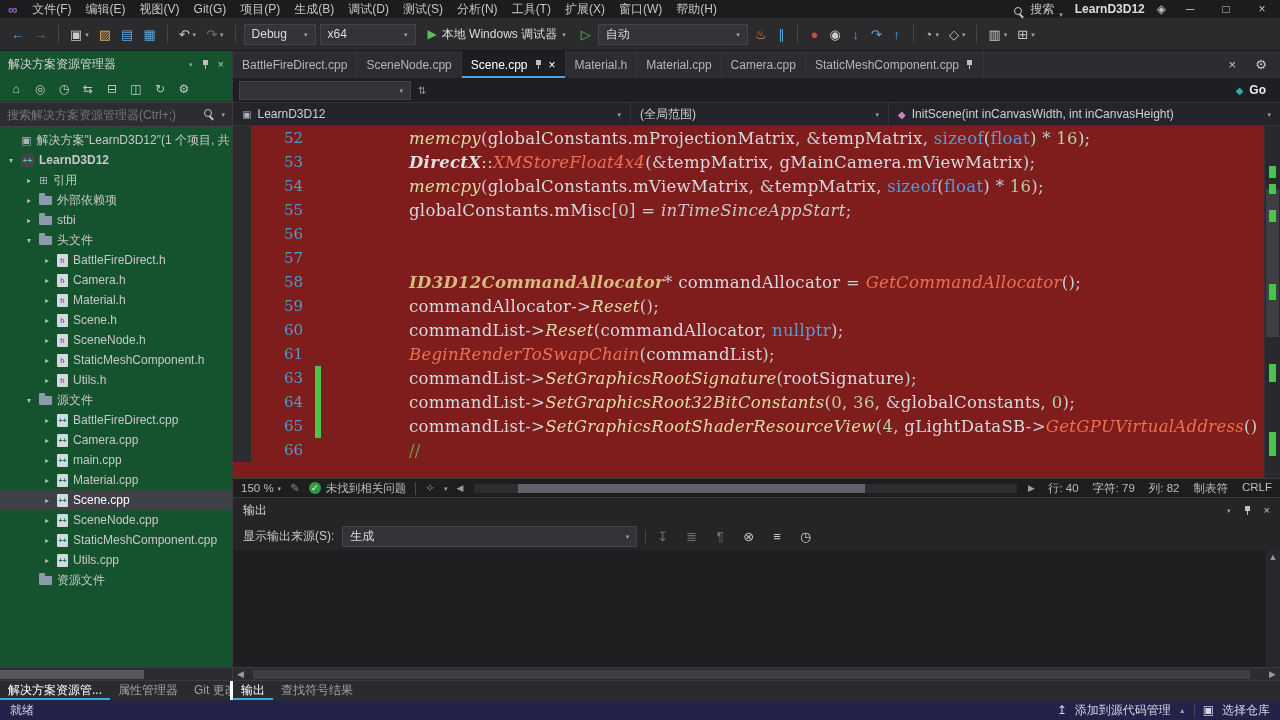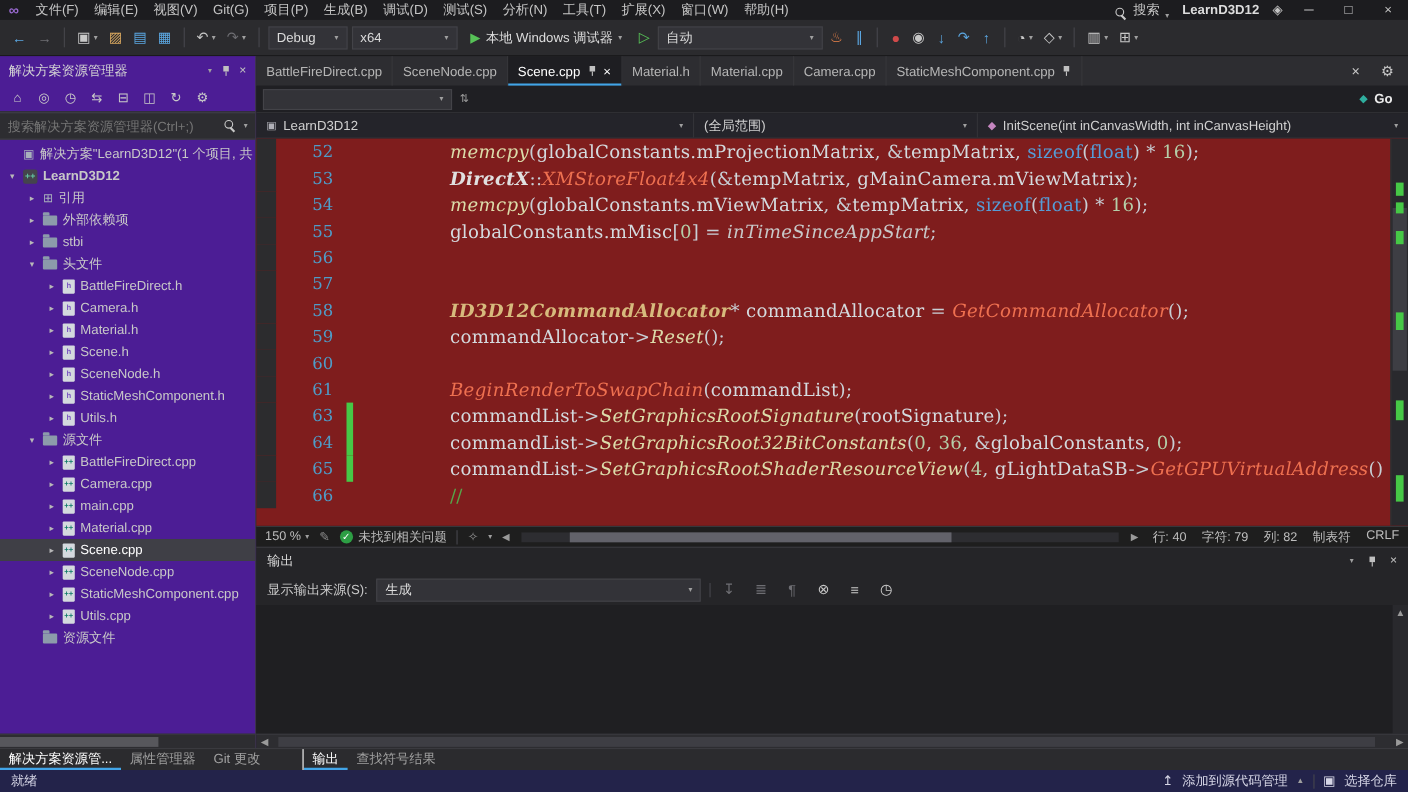--- a/index.html
+++ b/index.html
@@ -24,21 +24,21 @@
 
 .toolbar{height:33px;background:#2b2b2e;border-bottom:1px solid #1a1a1c;display:flex;align-items:center;padding:0 8px;gap:4px;flex:none;overflow:hidden}
 .tb-btn{min-width:16px;height:22px;display:flex;align-items:center;justify-content:center;gap:3px;padding:0 3px;font-size:13px;color:#c8c8c8}
 .tb-sep{width:1px;height:18px;background:#46464c;margin:0 4px}
 .combo{background:#333338;border:1px solid #434348;height:21px;display:flex;align-items:center;padding:0 7px;gap:8px;color:#dcdcdc;font-size:12px;white-space:nowrap}
 .combo .caret{margin-left:auto}
 .start-btn{display:flex;align-items:center;gap:5px;padding:0 8px;height:22px;color:#dcdcdc;white-space:nowrap}
 
 
 .main{flex:1;display:flex;min-height:0}
-.sidebar{width:233px;flex:none;background:#4c1d95;border-right:1px solid #3a3a3f;display:flex;flex-direction:column;min-height:0}
+.sidebar{width:233px;flex:none;background:#14532d;border-right:1px solid #3a3a3f;display:flex;flex-direction:column;min-height:0}
 .sb-title{height:26px;display:flex;align-items:center;padding:0 8px;gap:8px}
 .sb-title-label{flex:1;overflow:hidden;white-space:nowrap;color:#d4d4d4}
 .icon-pin{position:relative;width:9px;height:11px;display:inline-block}
 .icon-pin::before{content:"";position:absolute;left:2px;top:1px;width:5px;height:5px;background:#c0c0c0}
 .icon-pin::after{content:"";position:absolute;left:4px;top:6px;width:1px;height:4px;background:#c0c0c0}
 .xbtn{color:#c0c0c0;font-size:11px}
 .sb-tools{height:25px;display:flex;align-items:center;gap:8px;padding:0 8px;border-bottom:1px solid #303034}
 .sb-tools .tb-btn{font-size:12px;height:18px;padding:0 1px}
 .sb-search{height:25px;display:flex;align-items:center;background:#2d2d31;border-top:1px solid #3f3f46;border-bottom:1px solid #3f3f46;padding:0 7px;gap:6px}
 .sb-search input{flex:1;background:transparent;border:none;outline:none;color:#8f8f8f;font-size:12px;font-family:inherit;min-width:0}
@@ -112,21 +112,21 @@
 .out-header-right{margin-left:auto;display:flex;gap:12px;align-items:center}
 .out-toolbar{height:28px;display:flex;align-items:center;gap:8px;padding:0 10px;flex:none;color:#c8c8c8}
 .out-content{flex:1;background:#1f1f22;position:relative;min-height:0}
 .out-vscroll{position:absolute;right:0;top:0;width:14px;height:100%;background:#29292d;text-align:center}
 .out-vscroll .sgly{display:block;margin-top:2px}
 .bottom-hscroll{height:13px;background:#2d2d31;display:flex;align-items:center;flex:none;border-top:1px solid #3a3a3f;position:relative;padding:0 4px;justify-content:space-between}
 .bh-thumb{position:absolute;left:20px;right:30px;top:2px;height:9px;background:#3e3e44}
 
 
 .paneltabs{height:20px;background:#2b2b2e;display:flex;flex:none;border-top:1px solid #3a3a3f}
-.pt-left{width:276px;display:flex;border-right:1px solid #ffffff;flex:none;overflow:hidden}
+.pt-left{width:233px;display:flex;border-right:3px solid #ffffff;flex:none;overflow:hidden}
 .pt{padding:0 8px;display:flex;align-items:center;color:#a0a0a0;white-space:nowrap}
 .pt.active{color:#fff;box-shadow:inset 0 -2px 0 #42a5e8}
 .statusbar{height:20px;background:#23234a;display:flex;align-items:center;padding:0 10px;gap:8px;color:#d6d6e6;flex:none}
 .sb-right{margin-left:auto;display:flex;align-items:center;gap:8px;overflow:hidden;white-space:nowrap}
 .trunc{max-width:54px;overflow:hidden;text-overflow:ellipsis;white-space:nowrap;display:inline-block;vertical-align:bottom}
 .gly{display:inline-block}
 </style>
 </head>
 <body>
 
@@ -532,20 +532,21 @@
             <div class="code-line">
               <span class="ln-bp"></span>
               <span class="ln-num">59</span>
               <span class="ln-chg"></span>
               <span class="ln-code"><span class="s-v">commandAllocator</span><span class="s-p">-&gt;</span><span class="s-fn">Reset</span><span class="s-p">();</span></span>
             </div>
             <div class="code-line">
               <span class="ln-bp"></span>
               <span class="ln-num">60</span>
               <span class="ln-chg"></span>
+              <span class="ln-code"><span class="s-v">commandList</span><span class="s-p">-&gt;</span><span class="s-fn">Reset</span><span class="s-p">(</span><span class="s-v">commandAllocator</span><span class="s-p">, </span><span class="s-k">nullptr</span><span class="s-p">);</span></span>
             </div>
             <div class="code-line">
               <span class="ln-bp"></span>
               <span class="ln-num">61</span>
               <span class="ln-chg"></span>
               <span class="ln-code"><span class="s-mfn">BeginRenderToSwapChain</span><span class="s-p">(</span><span class="s-v">commandList</span><span class="s-p">);</span></span>
             </div>
             <div class="code-line">
               <span class="ln-bp"></span>
               <span class="ln-num">63</span>

